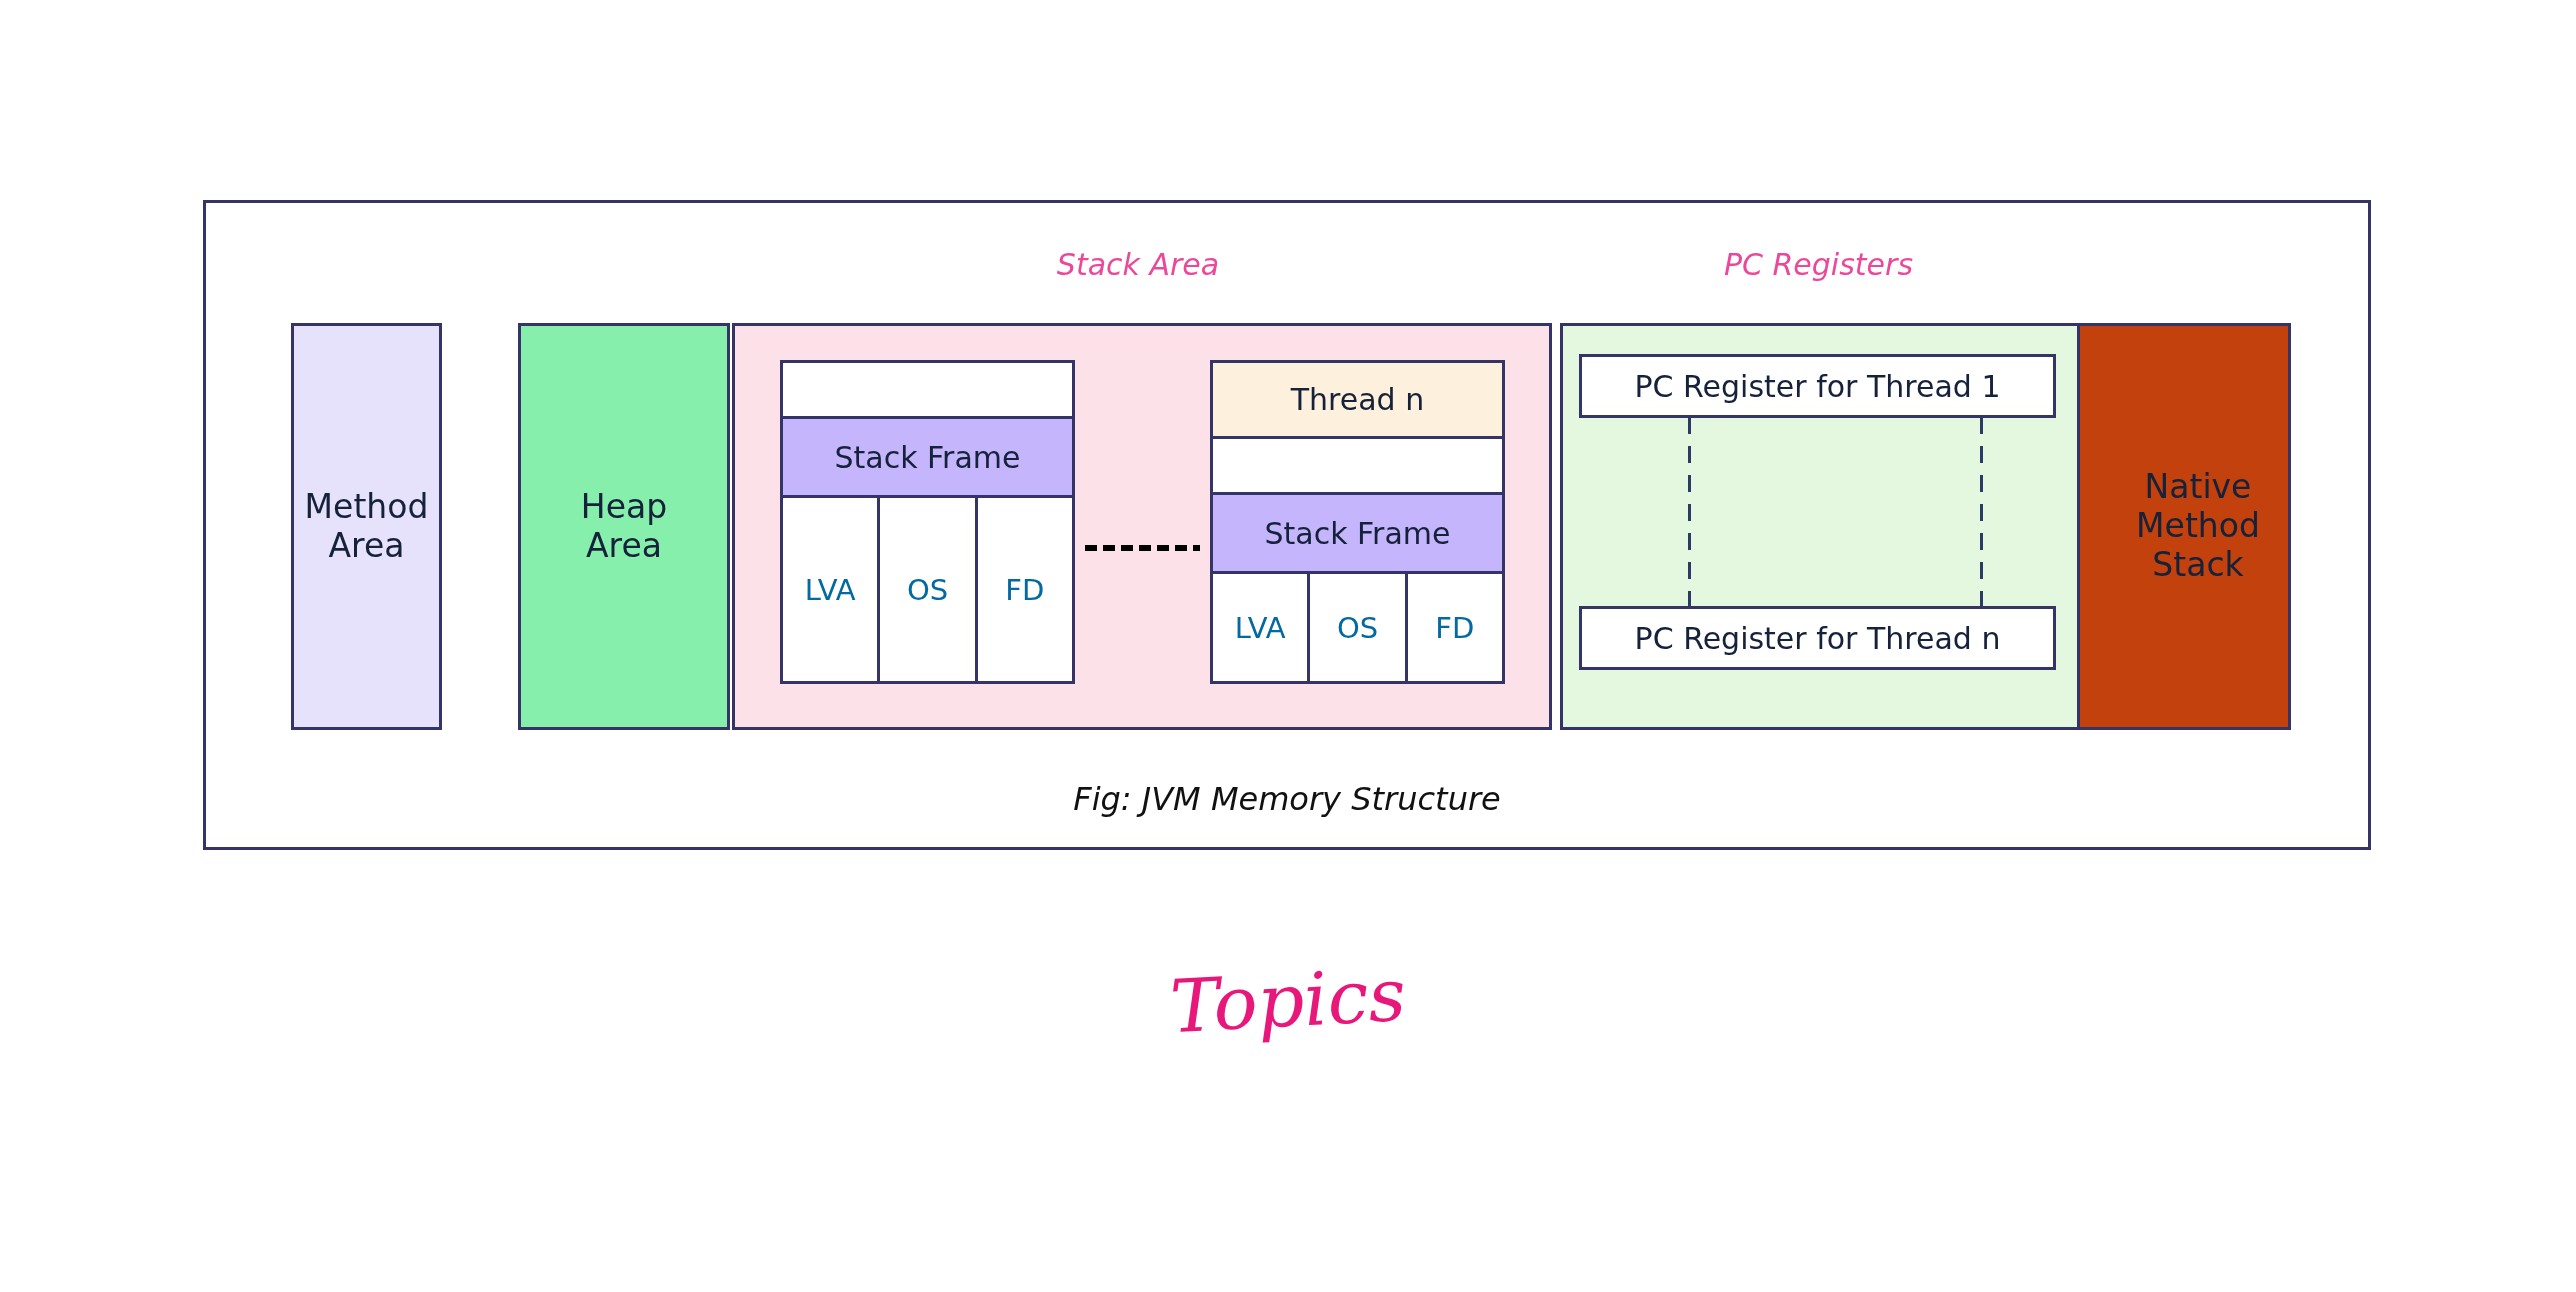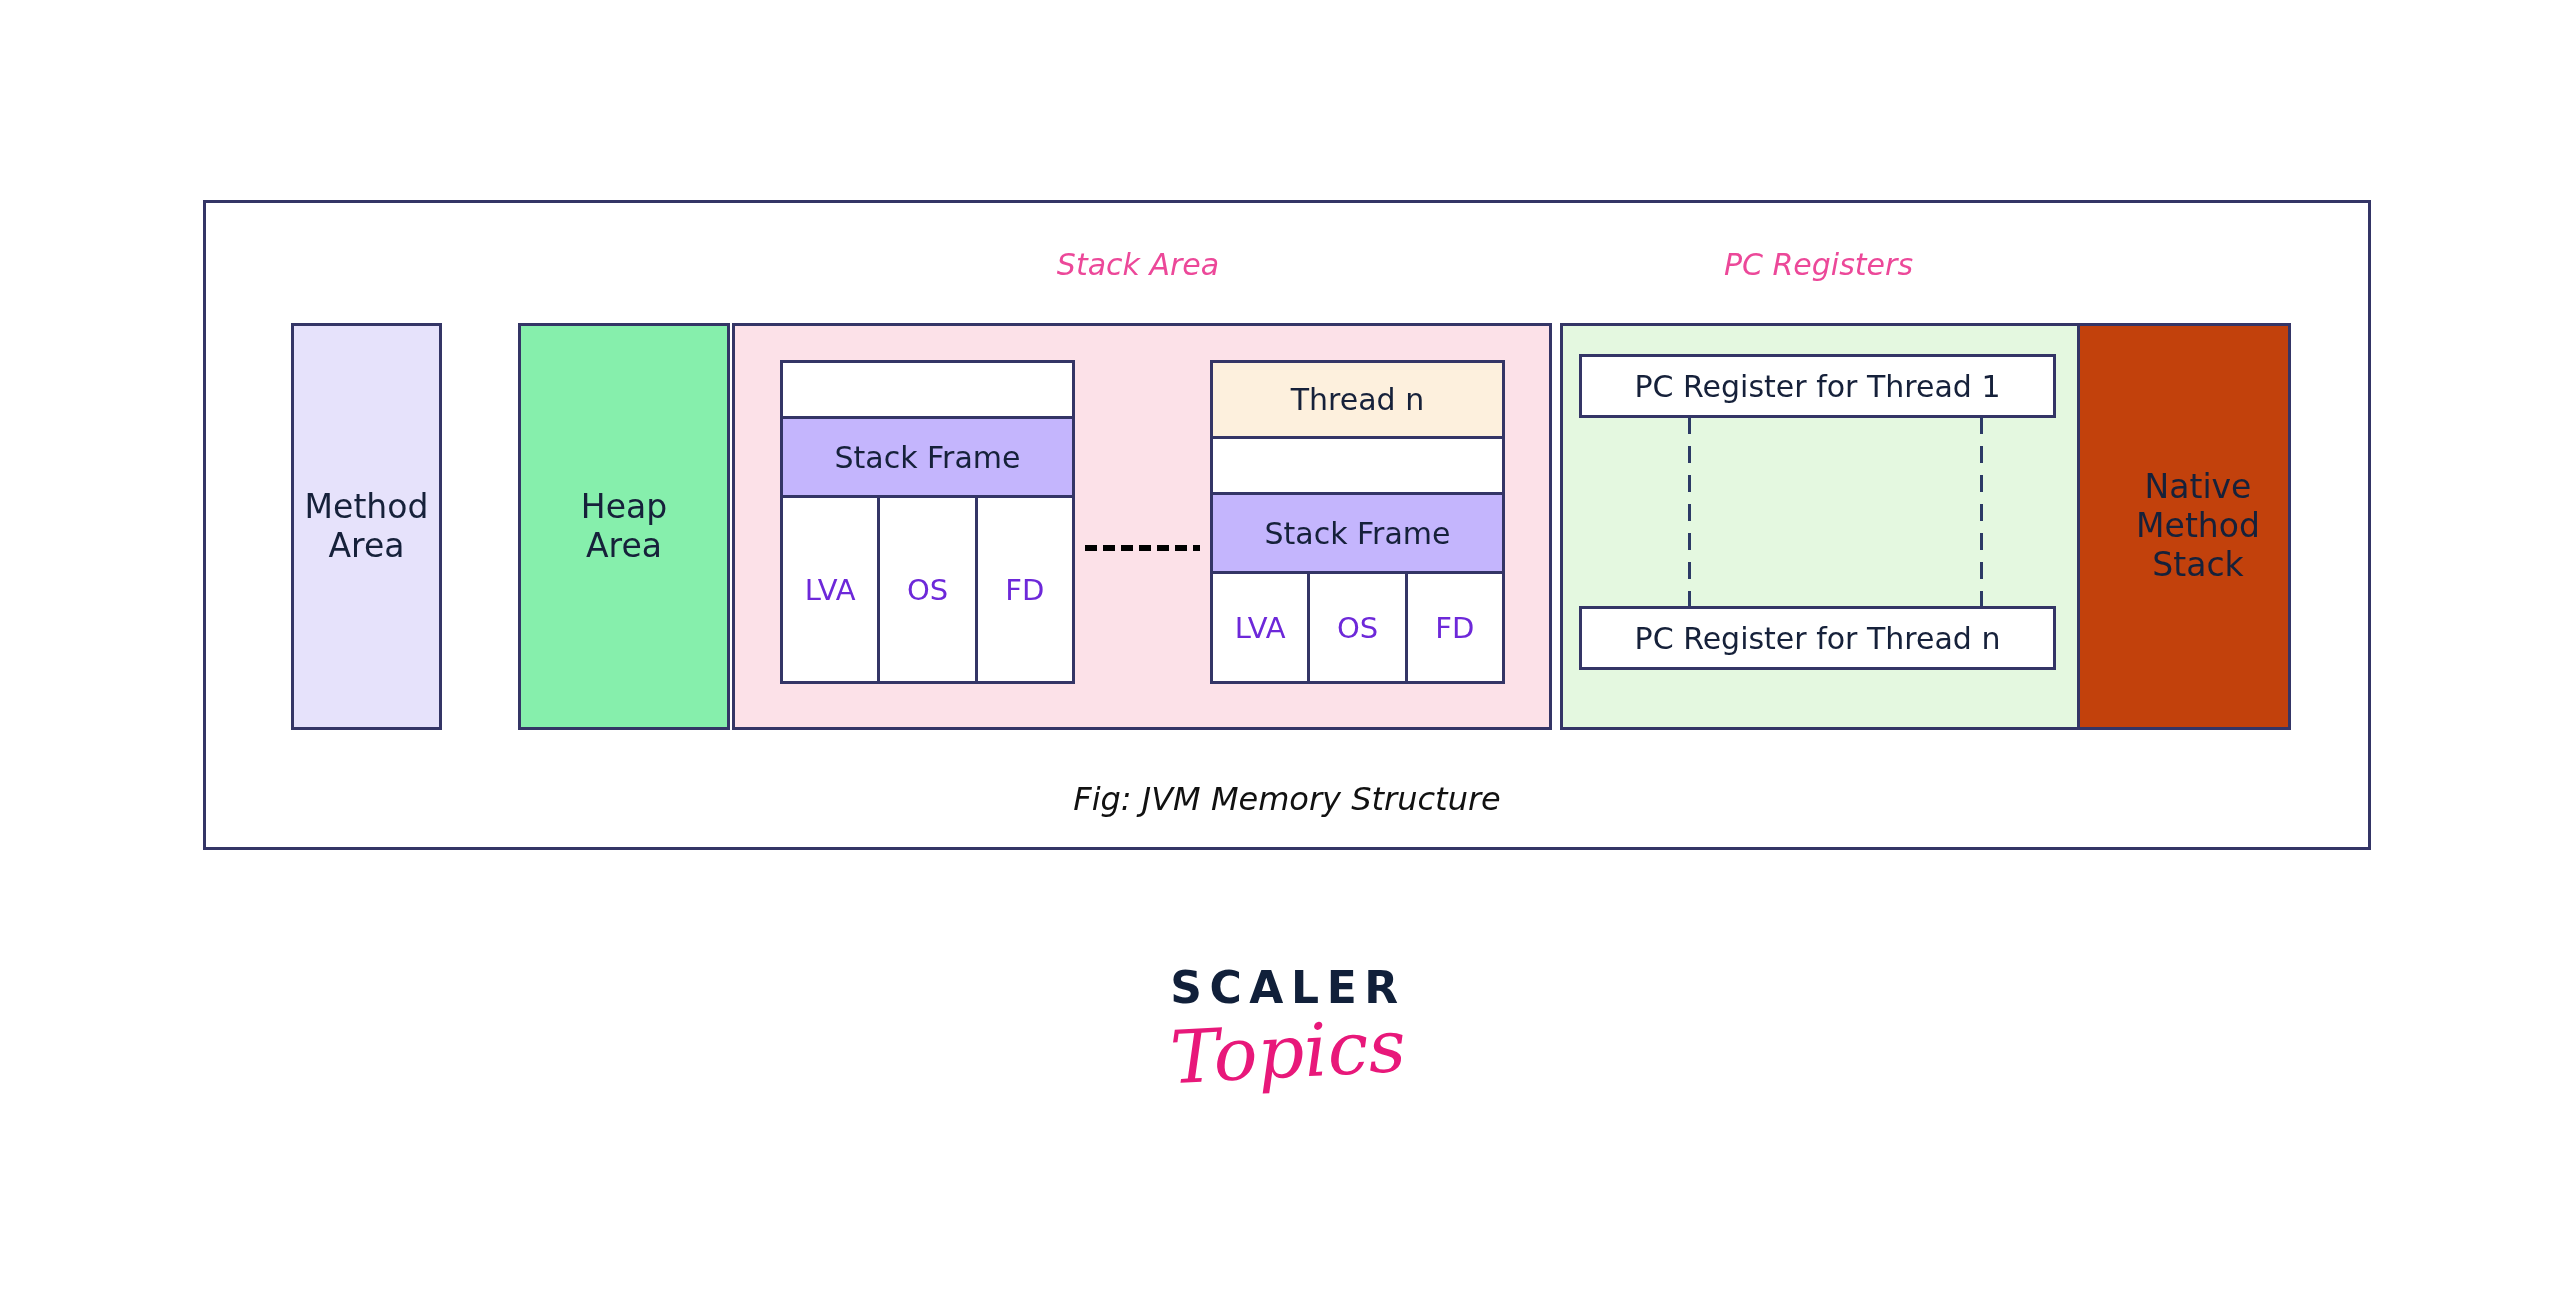--- a/index.html
+++ b/index.html
@@ -121,21 +121,21 @@
     flex: 1 1 auto;
     display: flex;
     background: #ffffff;
   }
   .frame-part {
     flex: 1 1 0;
     display: flex;
     align-items: center;
     justify-content: center;
     font-size: 29px;
-    color: #6d28d9;
+    color: #0369a1;
     border-right: 3px solid #343566;
     box-sizing: border-box;
   }
   .frame-part:last-child { border-right: none; }
 
   
   #thread-connector {
     position: absolute;
     left: 1085px;
     top: 545px;
@@ -258,16 +258,15 @@
 </div>
 
 <div class="pc-register-box" id="pc-register-thread-1">PC Register for Thread 1</div>
 <div class="pc-dashed-link" id="pc-dashed-link-left"></div>
 <div class="pc-dashed-link" id="pc-dashed-link-right"></div>
 <div class="pc-register-box" id="pc-register-thread-n">PC Register for Thread n</div>
 
 <div id="figure-caption">Fig: JVM Memory Structure</div>
 
 <div id="scaler-logo">
-  <span id="scaler-wordmark">SCALER</span>
   <span id="topics-wordmark">Topics</span>
 </div>
 
 
 </body></html>

